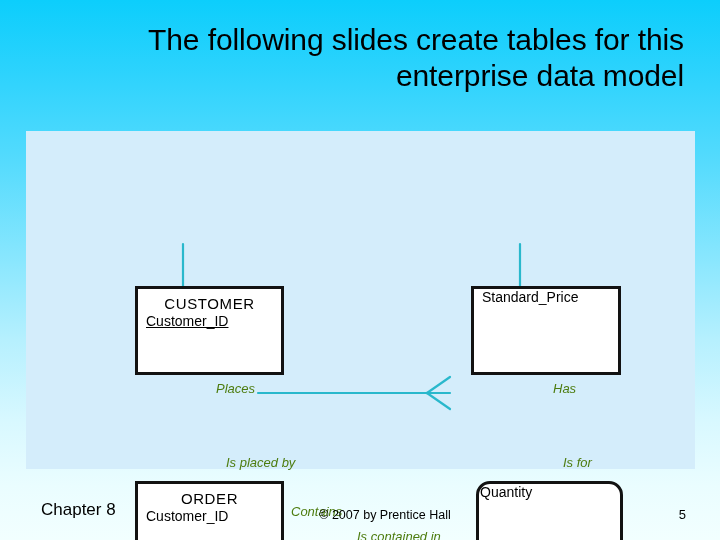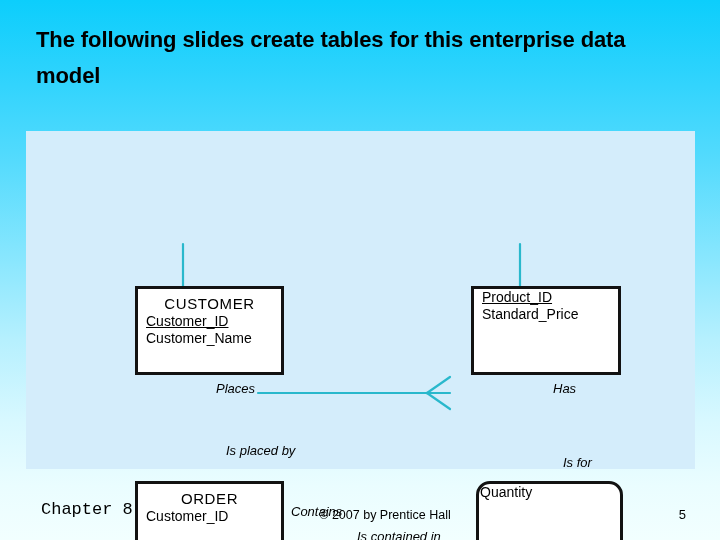--- a/index.html
+++ b/index.html
@@ -27,25 +27,25 @@
         #f2ffff 100%);
     overflow: hidden;
   }
 
   
   #title {
     position: absolute;
     left: 36px;
     top: 22px;
     width: 648px;
-    text-align: left;
-    color: #000000;
-    font-size: 22px;
+    text-align: right;
+    color: #000000;
+    font-size: 30px;
     line-height: 36px;
-    font-weight: bold;
+    font-weight: normal;
     letter-spacing: -0.1px;
   }
 
   
   #diagram-panel {
     position: absolute;
     left: 26px;
     top: 131px;
     width: 669px;
     height: 338px;
@@ -102,36 +102,36 @@
     width: 720px;
     height: 540px;
     pointer-events: none;
   }
 
   
   .rel-label {
     position: absolute;
     font-style: italic;
     font-size: 13px;
-    color: #000000;
+    color: #4d7c0f;
     white-space: nowrap;
   }
   #rel-places          { left: 190px; top: 250px; }
-  #rel-is-placed-by    { left: 200px; top: 312px; }
+  #rel-is-placed-by    { left: 200px; top: 324px; }
   #rel-has            { left: 527px; top: 250px; }
   #rel-is-for         { left: 537px; top: 324px; text-align: center; }
   #rel-contains       { left: 265px; top: 373px; }
   #rel-is-contained   { left: 331px; top: 398px; }
 
   
   #footer-chapter {
     position: absolute;
     left: 41px;
     top: 500px;
-    font-family: Liberation Mono, monospace;
+    font-family: Liberation Sans, sans-serif;
     font-size: 17px;
     color: #000000;
   }
   #footer-copyright {
     position: absolute;
     left: 0;
     top: 508px;
     width: 716px;
     text-align: center;
     font-size: 12.5px;
@@ -171,25 +171,23 @@
         <line x1="258" y1="393" x2="450" y2="393"></line>
 
         <line x1="427" y1="393" x2="450" y2="377"></line>
         <line x1="427" y1="393" x2="450" y2="409"></line>
       </g>
     </svg>
 
     <div class="entity" id="ent-customer">
       <div class="ent-title">CUSTOMER</div>
       <div class="attr pk">Customer_ID</div>
-      <div class="attr">Customer_Name</div>
     </div>
 
     <div class="entity" id="ent-product">
-      <div class="attr pk">Product_ID</div>
       <div class="attr">Standard_Price</div>
     </div>
 
     <div class="entity" id="ent-order">
       <div class="ent-title">ORDER</div>
       <div class="attr">Customer_ID</div>
 
     </div>
 
     <div class="entity weak" id="ent-orderline">

